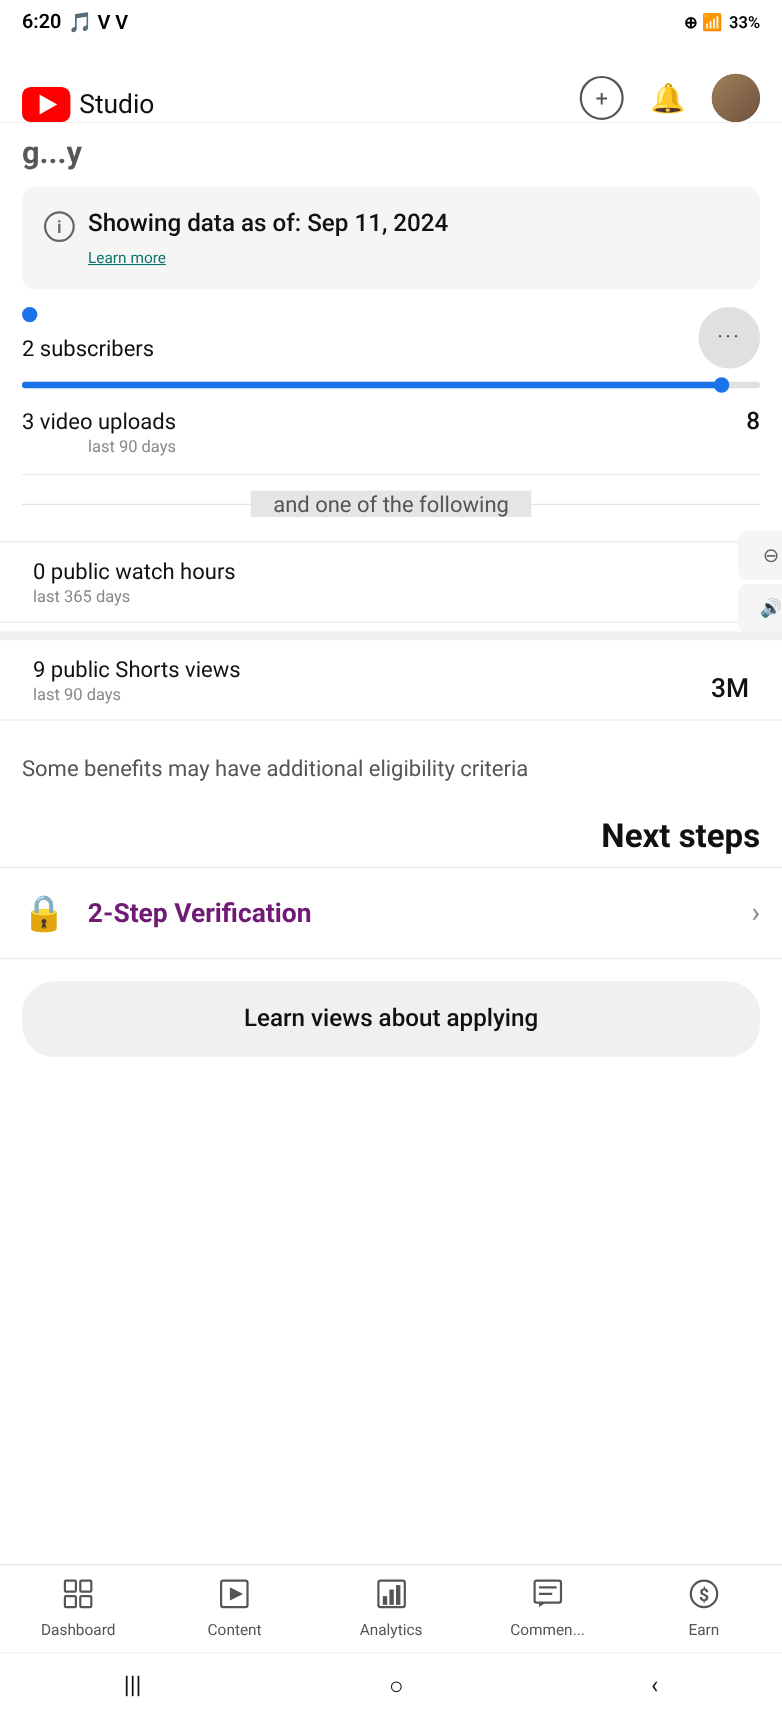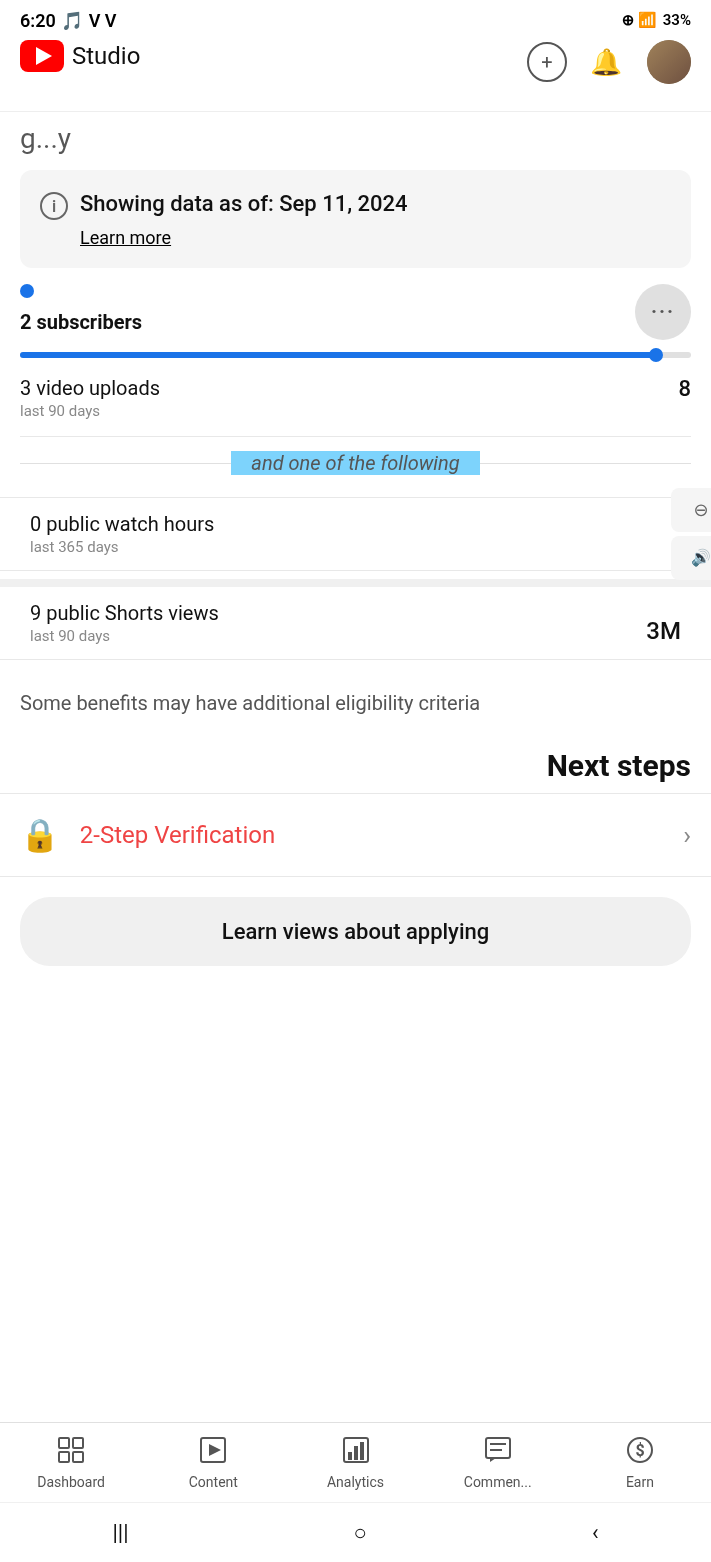--- a/index.html
+++ b/index.html
@@ -27,21 +27,21 @@
     }
     .status-left { display: flex; gap: 6px; }
     .status-right { display: flex; align-items: center; gap: 6px; font-size: 15px; }
 
     
     .top-nav {
       width: 100%;
       height: 72px;
       background: #fff;
       display: flex;
-      align-items: flex-start;
+      align-items: flex-end;
       justify-content: space-between;
       padding: 0 20px;
       border-bottom: 1px solid #eee;
     }
     .logo-area { display: flex; align-items: center; gap: 8px; }
     .yt-icon {
       width: 44px;
       height: 32px;
       background: #FF0000;
       border-radius: 8px;
@@ -106,21 +106,21 @@
     
     .main-content {
       padding: 0;
       background: #fff;
     }
 
     
     .page-title-partial {
       padding: 10px 20px 5px;
       font-size: 28px;
-      font-weight: 400;
+      font-weight: 700;
       color: #111;
       opacity: 0.7;
     }
 
     
     .info-banner {
       margin: 10px 20px;
       background: #f5f5f5;
       border-radius: 12px;
       padding: 20px 20px;
@@ -145,22 +145,22 @@
       margin-top: 2px;
     }
     .info-text-area { flex: 1; }
     .info-title {
       font-size: 22px;
       font-weight: 500;
       color: #111;
       line-height: 1.3;
     }
     .learn-more {
-      font-size: 18px;
-      color: #000000;
+      font-size: 14px;
+      color: #0f766e;
       text-decoration: underline;
       cursor: pointer;
       display: inline-block;
       margin-top: 8px;
     }
 
     
     .stats-section {
       margin: 16px 0;
       padding: 0 20px;
@@ -250,24 +250,23 @@
       content: '';
       position: absolute;
       left: 0;
       top: 50%;
       width: 100%;
       height: 1px;
       background: #e0e0e0;
     }
     .divider-text span {
       position: relative;
-      background: #7dd3fc;
+      background: #e5e5e5;
       padding: 0 20px;
       z-index: 1;
-      font-style: italic;
     }
 
     
     .milestone-target {
       position: absolute;
       right: 60px;
       font-size: 20px;
       color: #111;
       font-weight: 500;
     }
@@ -318,22 +317,22 @@
       display: flex;
       align-items: center;
       gap: 20px;
     }
     .lock-icon {
       font-size: 32px;
       color: #111;
     }
     .step-label {
       font-size: 24px;
-      font-weight: 400;
-      color: #ef4444;
+      font-weight: 700;
+      color: #701a75;
     }
     .chevron-right {
       font-size: 26px;
       color: #888;
     }
 
     
     .learn-more-btn {
       margin: 20px 20px 10px;
       background: #f0f0f0;
@@ -395,20 +394,21 @@
       font-size: 22px;
       color: #111;
       cursor: pointer;
       padding: 10px 30px;
     }
 
     .stat-row-with-target {
       display: flex;
       align-items: flex-start;
       justify-content: space-between;
+      text-align: right;
     }
   </style>
 </head>
 <body>
 
 <div class="status-bar">
   <div class="status-left">
     <span>6:20</span>
     <span>🎵 V V</span>
   </div>
@@ -449,21 +449,21 @@
       </div>
       <div class="info-text-area">
         <div class="info-title">Showing data as of: Sep 11, 2024</div>
         <span class="learn-more">Learn more</span>
       </div>
     </div>
   </div>
 
   <div class="stats-section">
 
-    <div class="stat-item" style="border-bottom:none; padding-bottom:0;font-weight:bold;">
+    <div class="stat-item" style="border-bottom:none; padding-bottom:0;">
       <div style="display:flex; justify-content:space-between; align-items:flex-start;">
         <div>
           <div class="stat-dot"></div>
           <div class="stat-label">2 subscribers</div>
         </div>
         <div class="more-btn" style="position:relative; top:0; right:0; width:56px; height:56px; font-size:20px; letter-spacing:2px;">···</div>
       </div>
 
       <div class="progress-bar-container">
         <div class="progress-bar-fill" style="width:95%;"></div>

